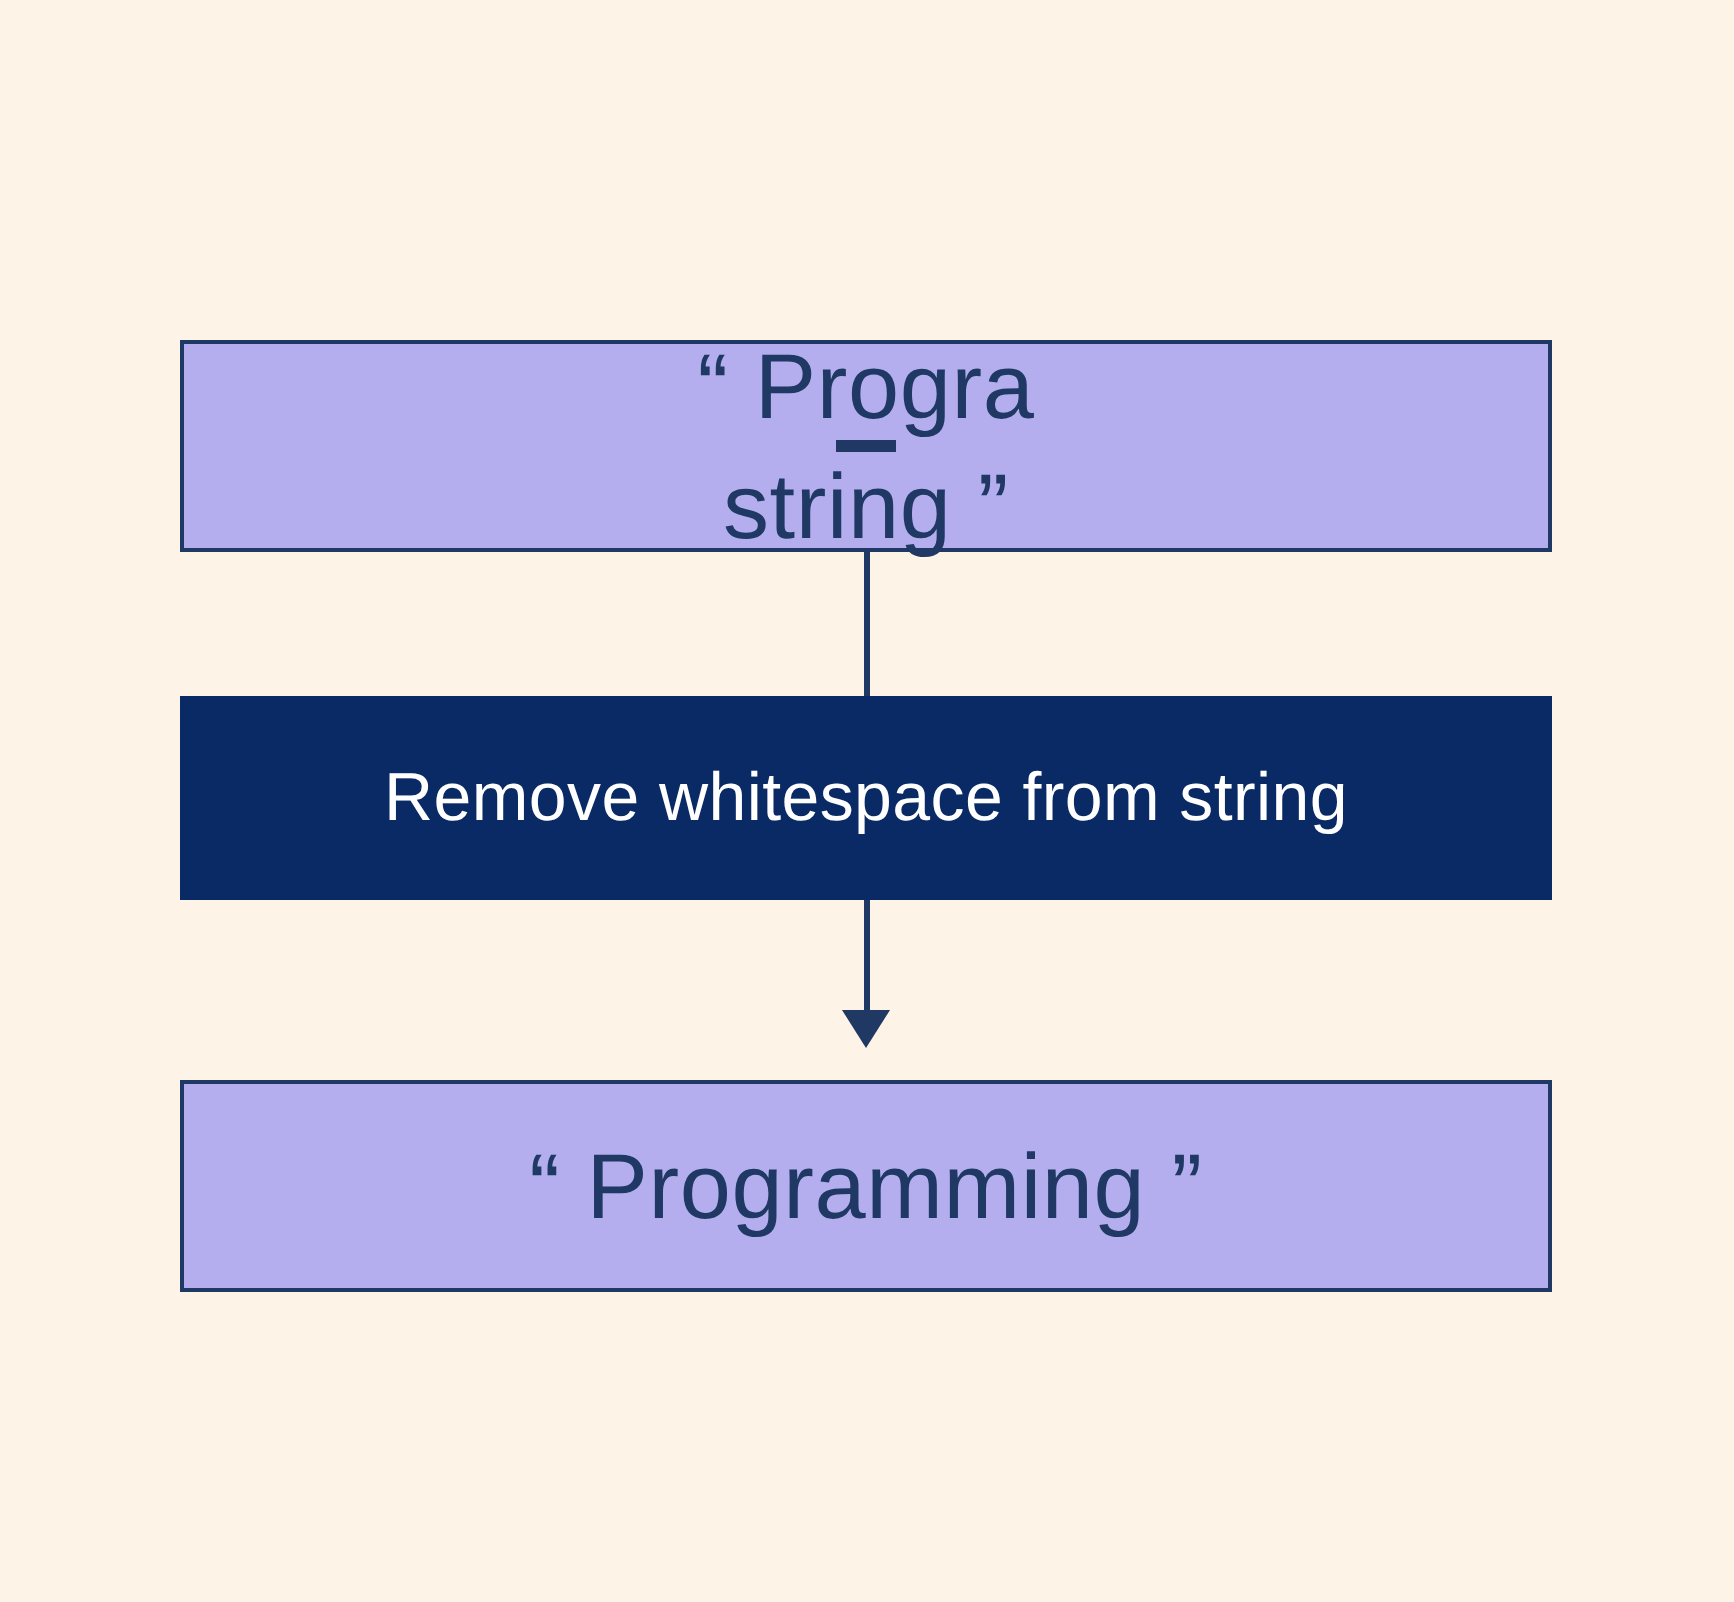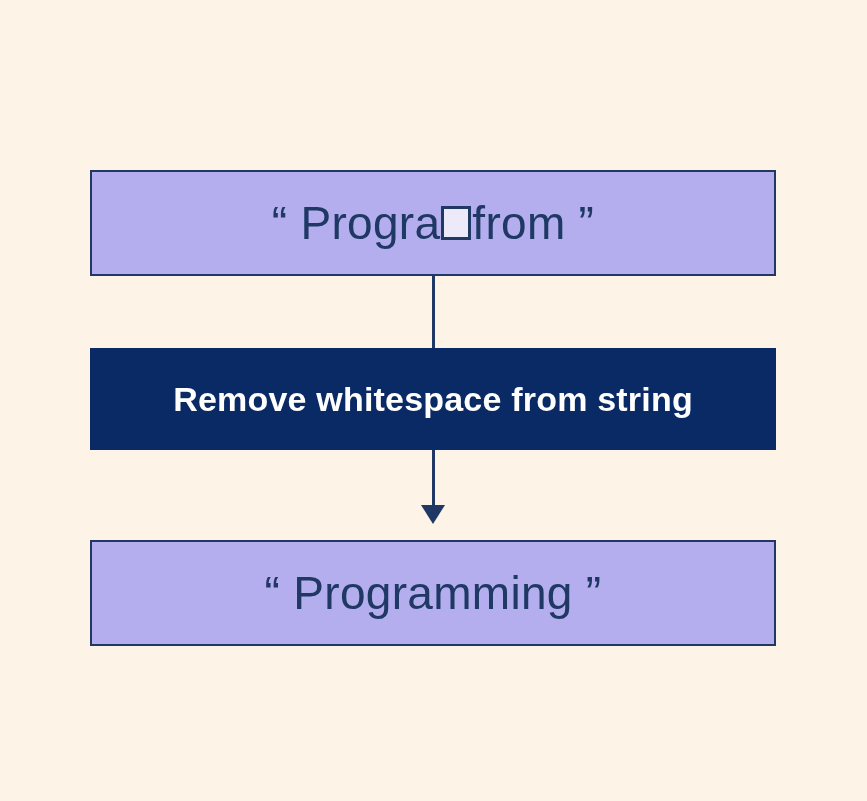--- a/index.html
+++ b/index.html
@@ -22,20 +22,21 @@
   
   .node {
     position: absolute;
     left: 90px;
     width: 686px;
     box-sizing: border-box;
     display: flex;
     align-items: center;
     justify-content: center;
     white-space: pre;
+    flex-direction: column;
   }
 
   .node-io {
     background: #b4aeef;
     border: 2px solid #1f3864;
     color: #1f3864;
     font-size: 46px;
     font-weight: 400;
     letter-spacing: 0.3px;
   }
@@ -43,21 +44,21 @@
   #node-input  { top: 170px; height: 106px; }
   #node-output { top: 540px; height: 106px; }
 
   #node-process {
     top: 348px;
     height: 102px;
     background: #0a2a66;
     border: none;
     color: #ffffff;
     font-size: 34px;
-    font-weight: bold;
+    font-weight: normal;
     letter-spacing: 0.2px;
   }
 
   
   .ws-marker {
     display: inline-block;
     width: 30px;
     height: 34px;
     background: #eceaf9;
     border: 3px solid #1f3864;
@@ -86,21 +87,21 @@
     border-right: 12px solid transparent;
     border-top: 19px solid #1f3864;
   }
 </style>
 </head>
 <body>
 
 <div id="canvas">
 
   <div class="node node-io" id="node-input">
-    <span>“ Progra</span><span class="ws-marker"></span><span>from ”</span>
+    <span>“ Progra</span><span class="ws-marker"></span><span>string ”</span>
   </div>
 
   <div class="connector" id="connector-1"></div>
 
   <div class="node" id="node-process">
     <span>Remove whitespace from string</span>
   </div>
 
   <div class="connector" id="connector-2"></div>
   <div id="arrowhead"></div>

